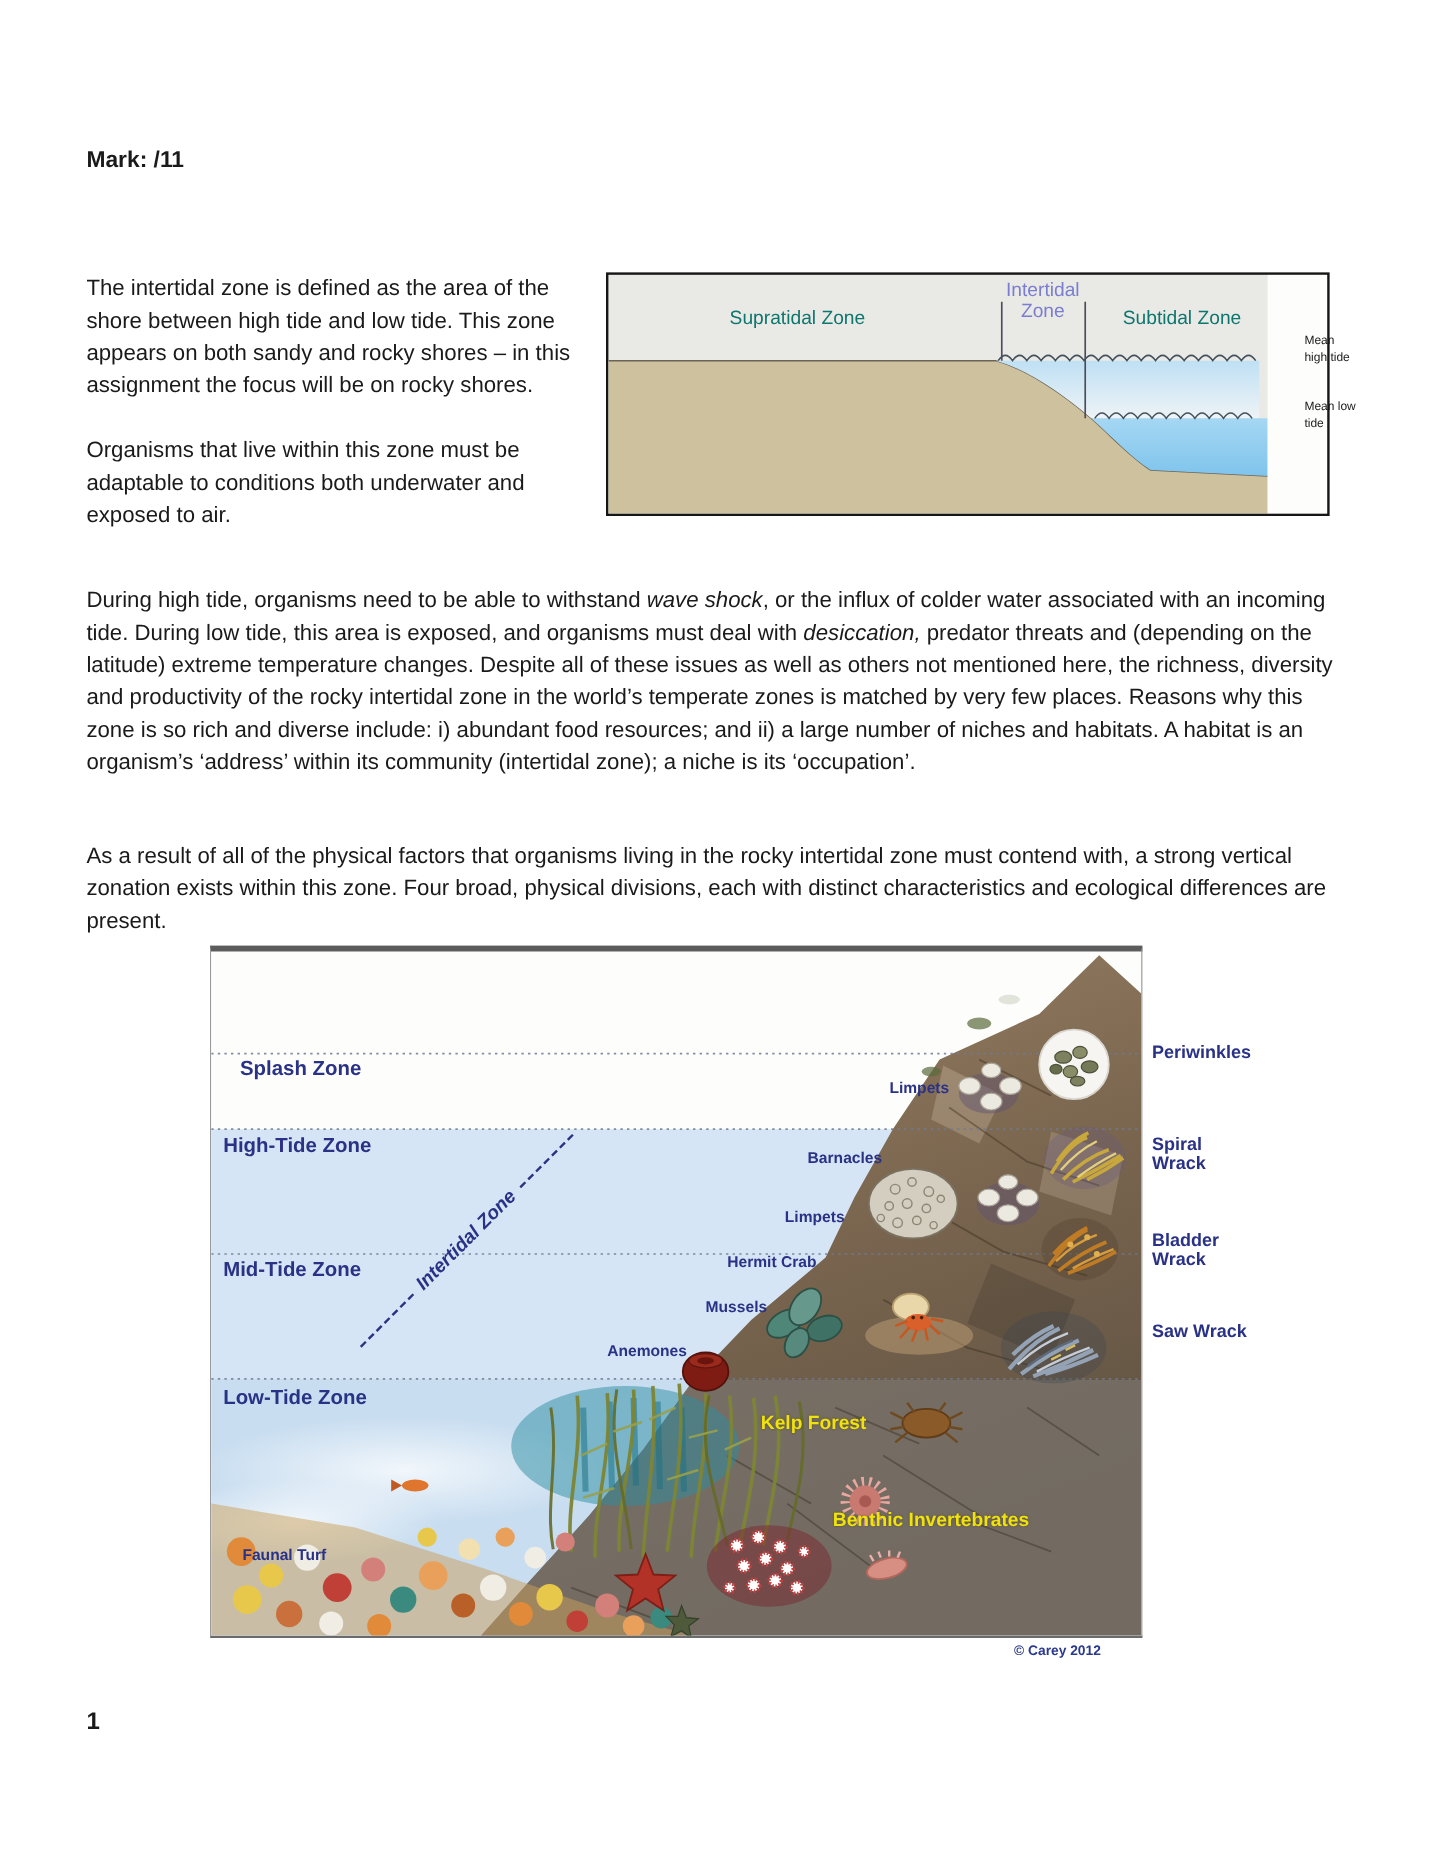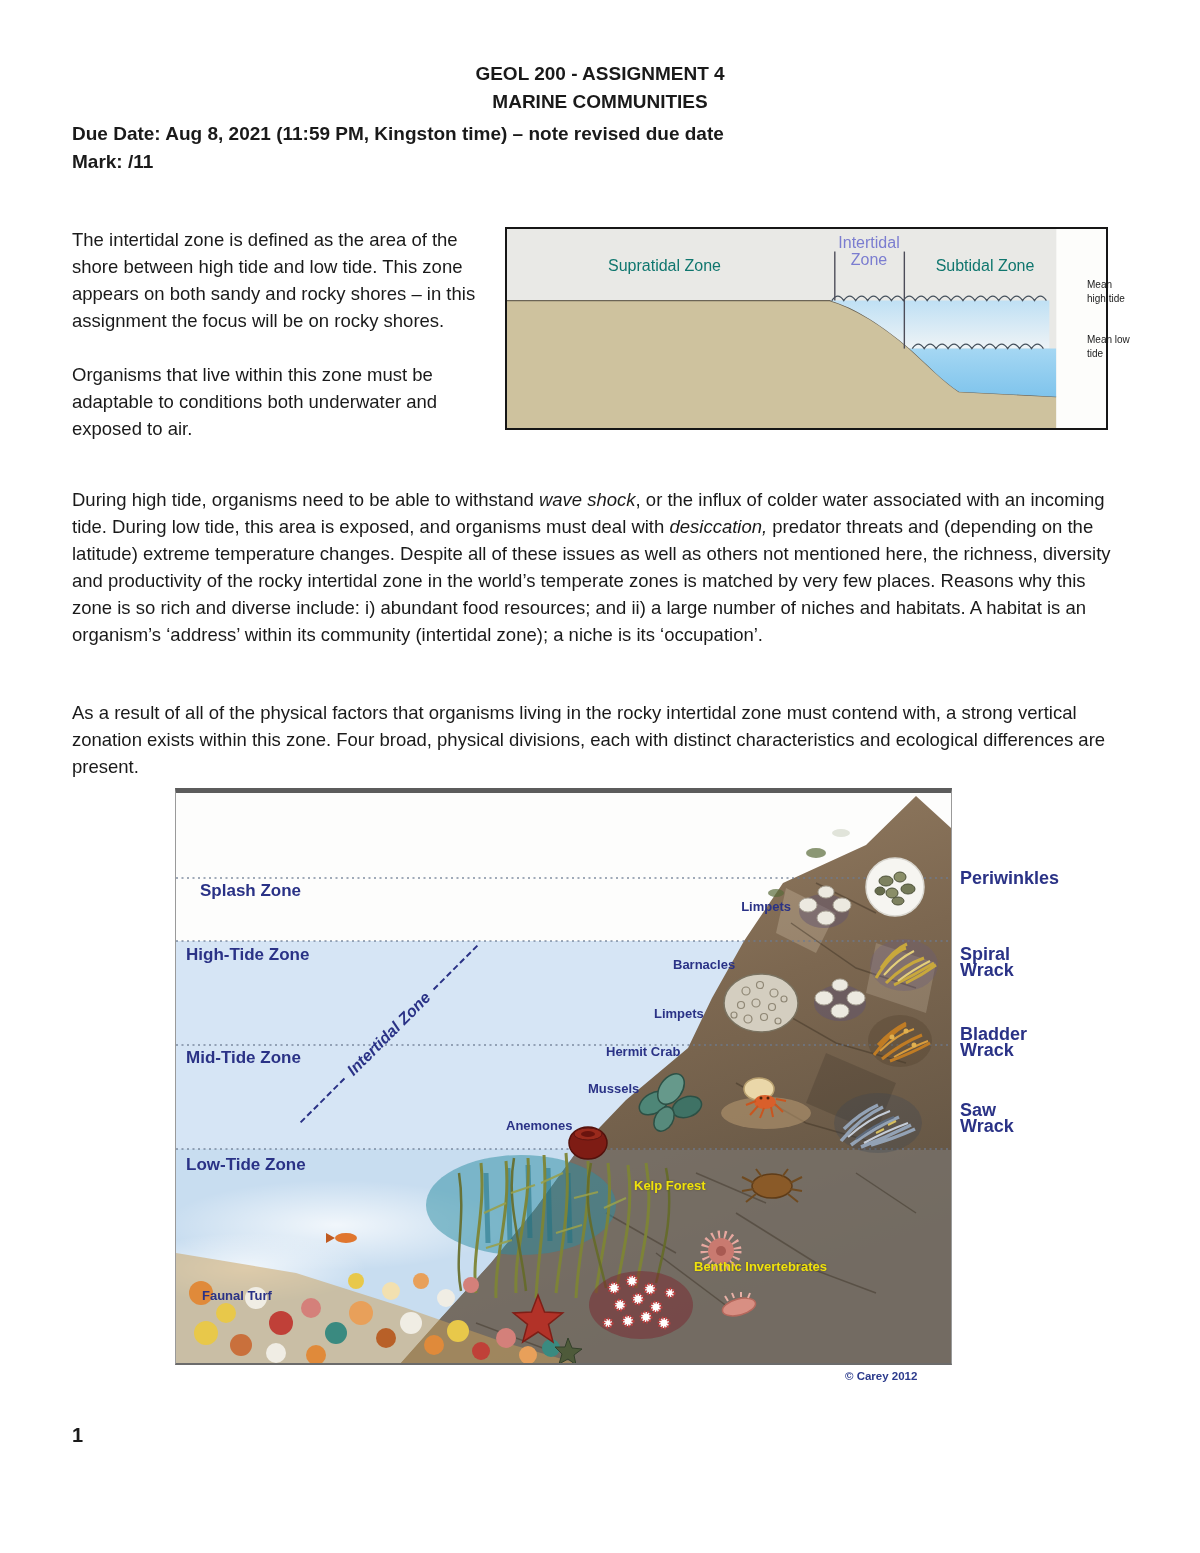--- a/index.html
+++ b/index.html
@@ -26,43 +26,38 @@
   
   .rockywrap{position:absolute;left:175px;top:788px;width:900px;height:612px;}
   .photo{position:absolute;left:0;top:0;width:775px;height:570px;
          border:1px solid #9a9a9a;border-top:5px solid #5c5c5c;border-bottom:2px solid #6b6b6b;
          background:#fff;}
   .photo svg{position:absolute;left:0;top:0;width:775px;height:570px;}
   .ptitle{position:absolute;left:0;top:20px;width:775px;text-align:center;
           font-size:20px;font-weight:bold;color:#27307e;}
   .zlabel{position:absolute;font-size:17px;font-weight:bold;color:#2a3286;}
   .olabel{position:absolute;font-size:13px;font-weight:bold;color:#2a3286;}
-  .ylabel{position:absolute;font-size:13px;font-weight:bold;color:#f0e20c;
+  .ylabel{position:absolute;font-size:16px;font-weight:bold;color:#f0e20c;
           text-shadow:0 0 2px rgba(60,50,10,.55);}
   .diag{position:absolute;left:88px;top:232px;width:250px;display:flex;align-items:center;gap:8px;
         transform:rotate(-45deg);transform-origin:center;}
   .diag .dtext{font-size:16px;font-weight:bold;font-style:italic;color:#2a3286;white-space:nowrap;}
   .diag .dash{flex:1;border-top:2.5px dashed #2a3286;height:0;}
   .sidelabels{position:absolute;left:785px;top:0;width:110px;}
-  .sidelabel{position:absolute;left:0;width:80px;font-size:18px;font-weight:bold;
+  .sidelabel{position:absolute;left:0;width:80px;font-size:15px;font-weight:bold;
              color:#2a3286;line-height:16px;}
   .credit{position:absolute;left:670px;top:582px;font-size:11.5px;font-weight:bold;color:#2b3a8c;}
   .pagenum{position:absolute;left:72px;top:1424px;font-size:20px;font-weight:bold;}
 </style>
 </head>
 <body>
 
 <div class="page">
 
-  <div class="hdr">
-    <div>GEOL 200 - ASSIGNMENT 4</div>
-    <div>MARINE COMMUNITIES</div>
-  </div>
   <div class="info">
-    <div class="b">Due Date: Aug 8, 2021 (11:59 PM, Kingston time) – note revised due date</div>
     <div class="b">Mark:  /11</div>
   </div>
 
   <div class="introcol">
     <p>The intertidal zone is defined as the area of the shore between high tide and low tide.  This zone appears on both sandy and rocky shores – in this assignment the focus will be on rocky shores.</p>
     <p>Organisms that live within this zone must be adaptable to conditions both underwater and exposed to air.</p>
   </div>
 
   <div class="tidefig">
     <svg viewBox="0 0 603 203" preserveAspectRatio="none">

